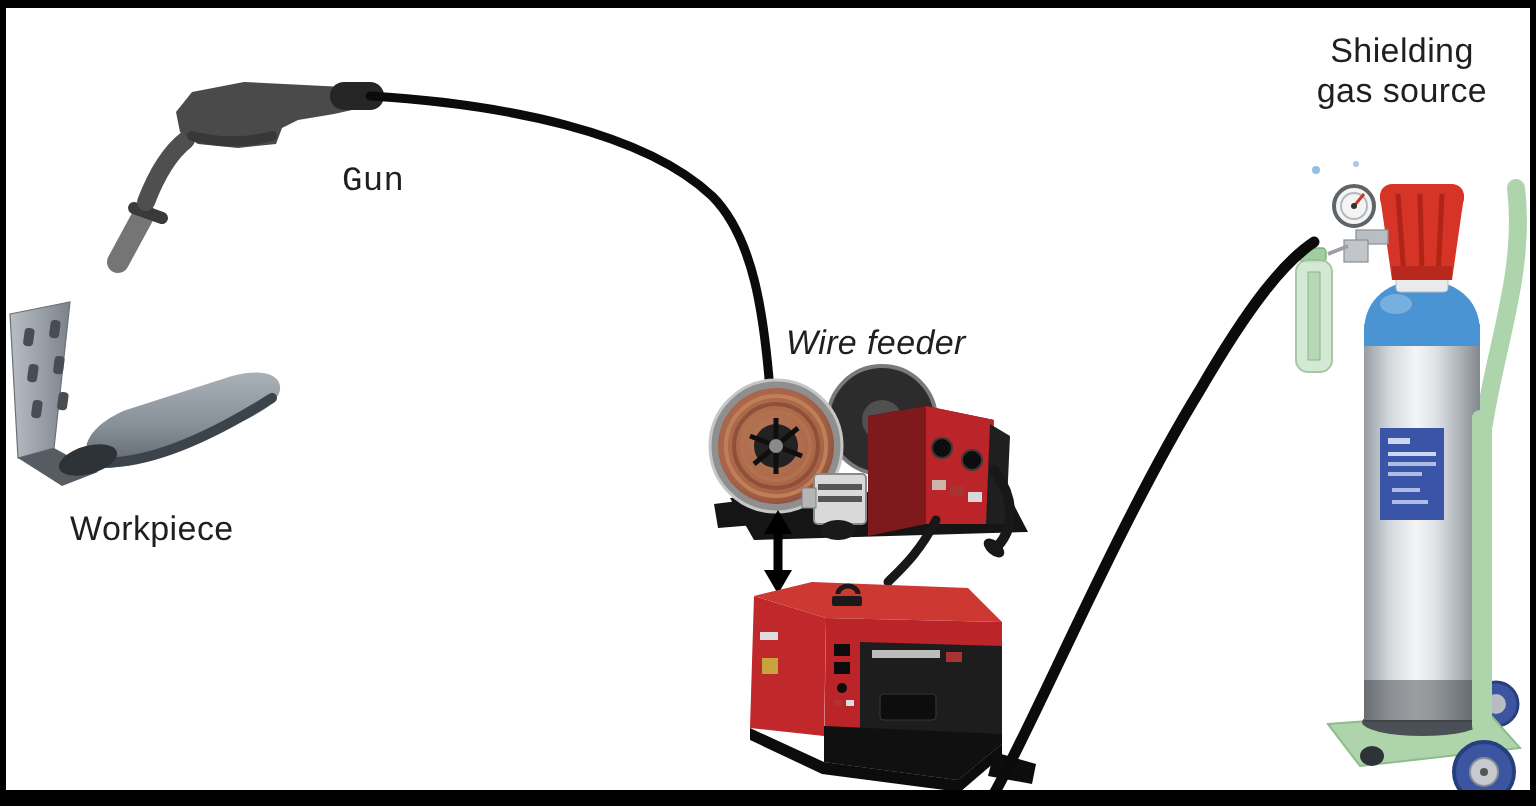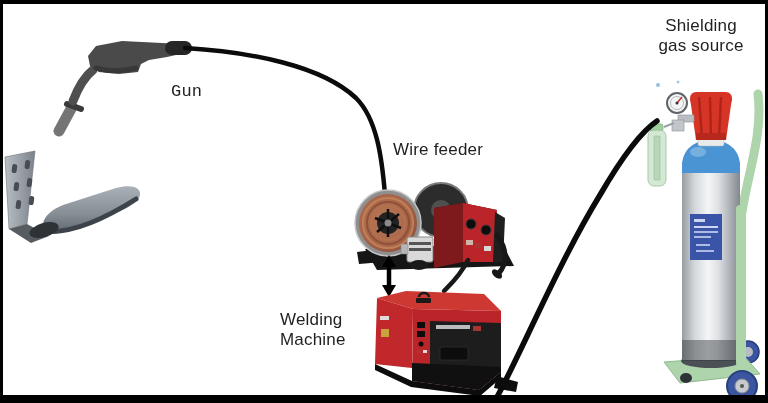--- a/index.html
+++ b/index.html
@@ -20,21 +20,21 @@
   .frame-bottom{left:0;top:395px;width:768px;height:8px;}
   .frame-left{left:0;top:0;width:3px;height:403px;}
   .frame-right{left:765px;top:0;width:3px;height:403px;}
   svg.art{position:absolute;left:0;top:0;}
   .lbl{
     position:absolute; font-size:17px; line-height:20px; color:var(--text);
     white-space:pre-line; letter-spacing:0.2px;
   }
   .lbl-gun{left:171px;top:82px;font-family:Liberation Mono, monospace;}
   .lbl-workpiece{left:35px;top:255px;}
-  .lbl-wirefeeder{left:393px;top:140px;}
+  .lbl-wirefeeder{left:393px;top:162px;font-style:italic;}
   .lbl-weldingmachine{left:280px;top:310px;}
   .lbl-shielding{left:630px;top:16px;width:142px;text-align:center;}
   .cable{stroke:var(--cable);fill:none;}
   .machine-red{fill:var(--machine-red);}
   .panel-black{fill:var(--panel-black);}
   .cart-green{fill:var(--cart-green);}
   .wheel-blue{fill:var(--wheel-blue);}
 </style>
 </head>
 <body>
@@ -243,23 +243,22 @@
         <circle cx="742" cy="386" r="15" class="wheel-blue" stroke="#26407e" stroke-width="2"></circle>
         <circle cx="742" cy="386" r="7" fill="#c6cacf" stroke="#8a8f94" stroke-width="1"></circle>
         <circle cx="742" cy="386" r="2" fill="#555555"></circle>
       </g>
     </g>
 
     <path class="cable" d="M497,397 C520,355 560,260 600,195 C625,152 642,131 657,121" stroke-width="5.5" stroke-linecap="round"></path>
   </svg>
 
   <div class="lbl lbl-gun">Gun</div>
+  <div class="lbl lbl-workpiece">Workpiece</div>
   <div class="lbl lbl-wirefeeder">Wire feeder</div>
-  <div class="lbl lbl-weldingmachine">Welding
-Machine</div>
   <div class="lbl lbl-shielding">Shielding
 gas source</div>
 
   <div class="frame frame-top"></div>
   <div class="frame frame-bottom"></div>
   <div class="frame frame-left"></div>
   <div class="frame frame-right"></div>
 
 </div>
 

